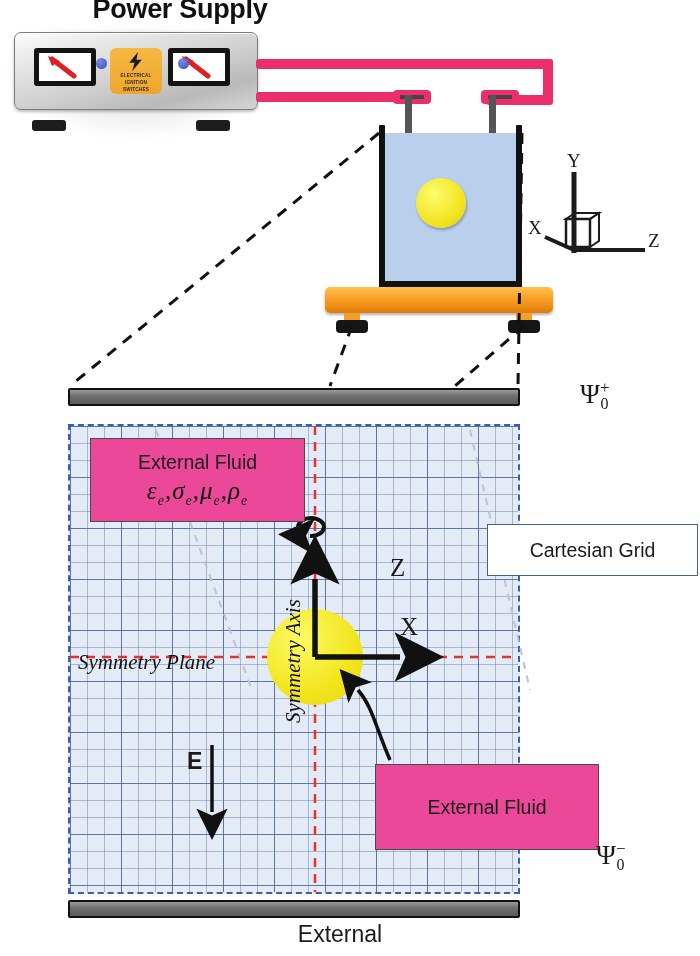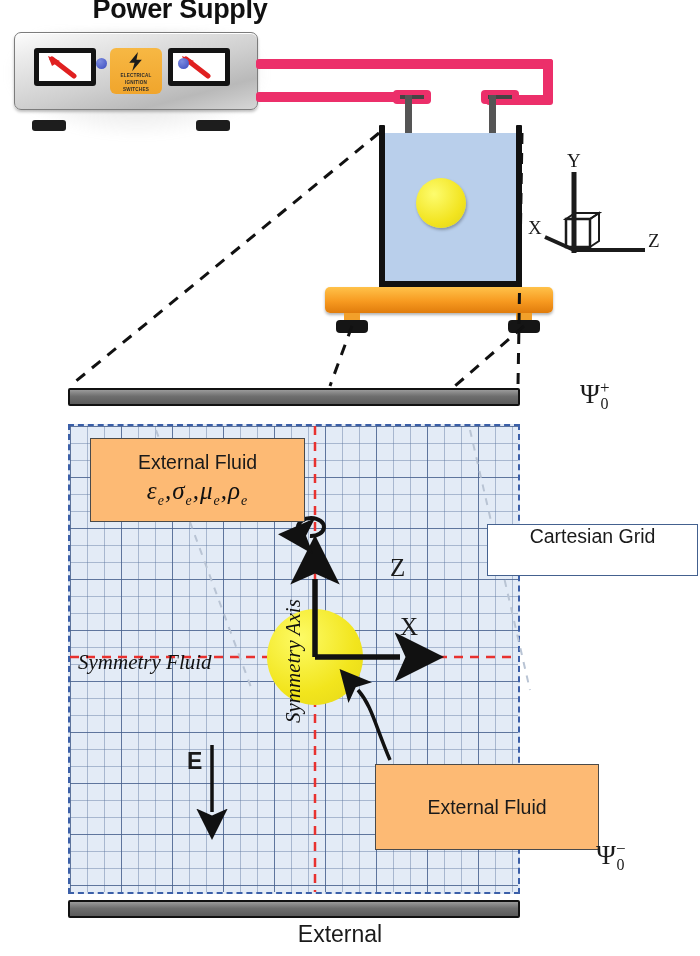--- a/index.html
+++ b/index.html
@@ -79,31 +79,31 @@
      background:linear-gradient(180deg,#9a9a9a,#6e6e6e 45%,#5b5b5b);
      border:2px solid #111;box-sizing:border-box;border-radius:2px;}
   #bar-top{top:388px;} #bar-bottom{top:900px;}
 
   
   .psi{font-family:"Liberation Serif",serif;font-size:27px;color:#1b1b1b;}
   #psi-top{left:580px;top:378px;} #psi-bot{left:596px;top:839px;}
   .psi sup{font-size:17px;} .psi sub{font-size:16px;margin-left:-9px;}
 
   
-  .infobox{background:#fdba74;border:1.6px solid #4a4a4a;
+  .infobox{background:#ec4899;border:1.6px solid #4a4a4a;
      display:flex;flex-direction:column;align-items:center;justify-content:center;}
   #box-ext{left:90px;top:438px;width:213px;height:82px;}
   #box-int{left:375px;top:764px;width:222px;height:84px;}
   .box-title{font-size:19.5px;color:#1a1a1a;}
   .box-props{margin-top:3px;font-family:"Liberation Serif",serif;font-style:italic;
      font-size:25px;color:#111;letter-spacing:1px;}
   .box-props sub{font-size:14px;font-style:italic;}
   #box-grid{left:487px;top:524px;width:209px;height:50px;
      background:#fff;border:1.6px solid #44618f;
-     display:flex;align-items:flex-start;justify-content:center;}
+     display:flex;align-items:center;justify-content:center;}
   #box-grid span{font-size:19.5px;}
 
   
   #drop{left:267px;top:609px;width:96px;height:96px;border-radius:50%;
      background:radial-gradient(circle at 35% 30%,#fdfb66,#f2e51d 60%,#e4d617);}
   #sym-plane{left:78px;top:650px;font-family:"Liberation Serif",serif;
      font-style:italic;font-size:21px;color:#111;}
   #sym-axis{left:281px;top:723px;transform:rotate(-90deg);transform-origin:left top;
      font-family:"Liberation Serif",serif;font-style:italic;font-size:21px;color:#111;
      white-space:nowrap;}
@@ -222,21 +222,21 @@
   <line x1="315" y1="657" x2="315" y2="579" stroke="#111" stroke-width="5.5" marker-end="url(#ah)"></line>
   <line x1="315" y1="657" x2="400" y2="657" stroke="#111" stroke-width="5.5" marker-end="url(#ah)"></line>
   <path d="M298 527 a13 9 0 1 1 12 9" fill="none" stroke="#111" stroke-width="4" marker-end="url(#ah)"></path>
   <line x1="212" y1="745" x2="212" y2="812" stroke="#111" stroke-width="3.5" marker-end="url(#ah)"></line>
   <path d="M390 760 C375 725 372 706 358 690" fill="none" stroke="#111" stroke-width="3.5" marker-end="url(#ah)"></path>
 </svg>
 
 <div class="abs" id="lbl-Z">Z</div>
 <div class="abs" id="lbl-X">X</div>
 <div class="abs" id="lbl-E">E</div>
-<div class="abs" id="sym-plane">Symmetry Fluid</div>
+<div class="abs" id="sym-plane">Symmetry Plane</div>
 <div class="abs" id="sym-axis">Symmetry Axis</div>
 
 <div class="abs infobox" id="box-ext">
   <div class="box-title">External Fluid</div>
   <div class="box-props">
     ε<sub>e</sub>,σ<sub>e</sub>,μ<sub>e</sub>,ρ<sub>e</sub>
   </div>
 </div>
 
 <div class="abs infobox" id="box-int">

